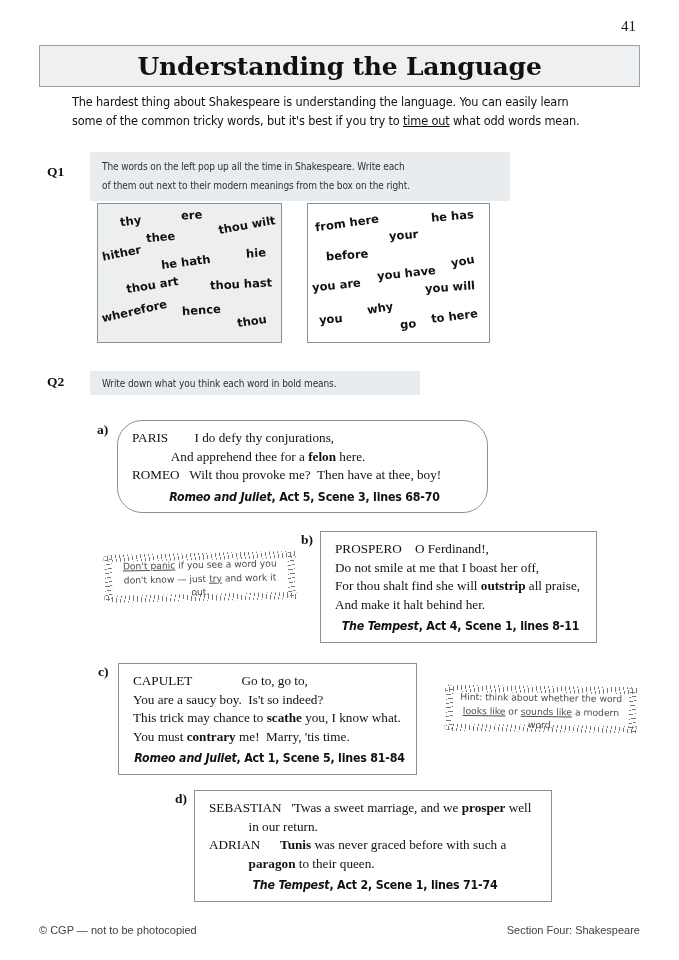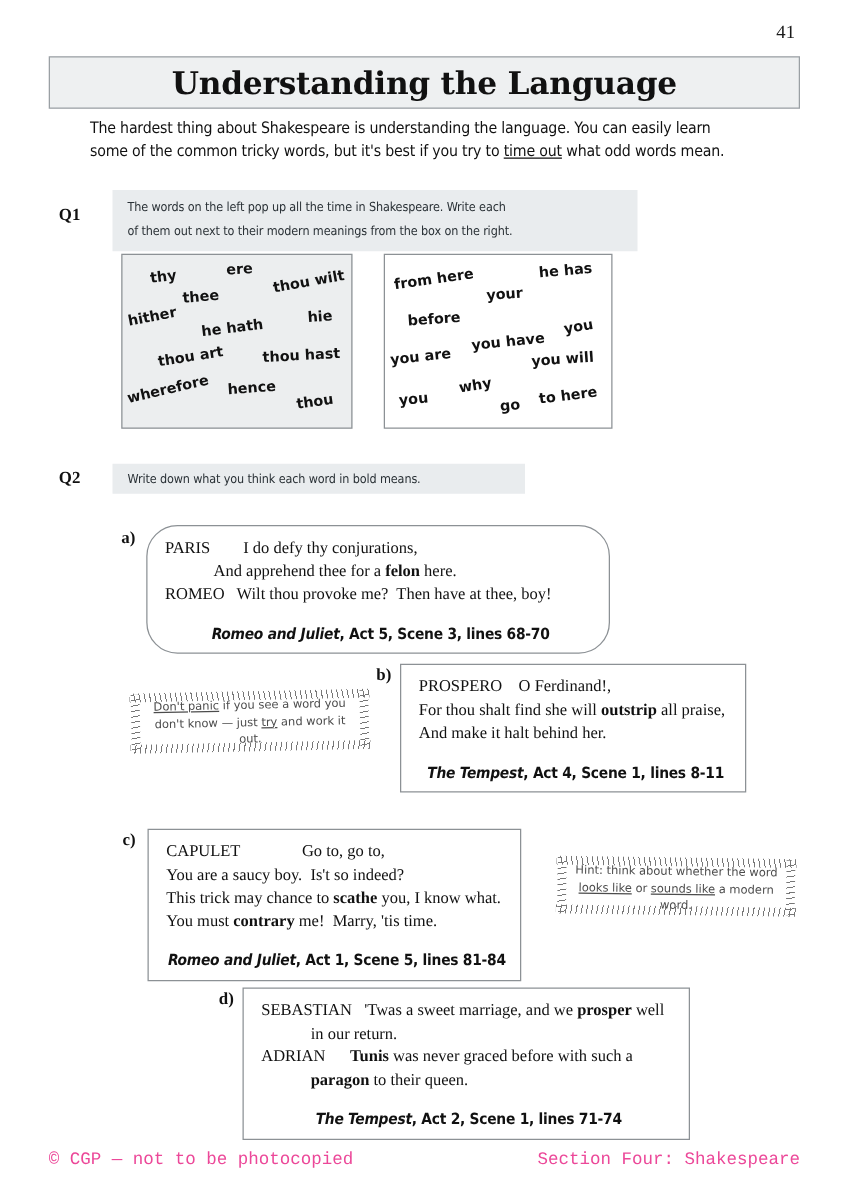--- a/index.html
+++ b/index.html
@@ -128,21 +128,21 @@
     padding: 8px 10px 6px 14px;
   }
   .quote-box .speaker-line {
     display: block;
     white-space: pre;
   }
   .quote-box b { font-weight: bold; }
   .source {
     display: block;
     text-align: center;
-    margin-top: 13px;
+    margin-top: 3px;
     font-family: "DejaVu Sans Condensed", "Liberation Sans", sans-serif;
     font-size: 12.3px;
     font-weight: bold;
     letter-spacing: -0.2px;
     color: #111;
   }
   .source i { font-style: italic; }
 
   .item-letter {
     position: absolute;
@@ -204,23 +204,23 @@
 
   #hint-1 { left: 104px; top: 551px; width: 192px; height: 52px;
             transform: rotate(-1.2deg); }
   #hint-2 { left: 445px; top: 684px; width: 192px; height: 50px;
             transform: rotate(0.8deg); }
 
   
   .footer-left, .footer-right {
     position: absolute;
     bottom: 24px;
-    font-family: Liberation Mono, monospace;
-    font-size: 14px;
-    color: #ec4899;
+    font-family: Liberation Sans, sans-serif;
+    font-size: 11px;
+    color: #404040;
   }
   .footer-left { left: 39px; }
   .footer-right { right: 39px; }
 </style>
 </head>
 <body>
 
 <div class="page-number">41</div>
 
 <div class="title-banner">
@@ -276,20 +276,21 @@
 <div class="quote-box" id="box-a">
     <span class="speaker-line"><span>PARIS</span><span>        </span><span>I do defy thy conjurations,</span></span>
     <span class="speaker-line"><span>            </span><span>And apprehend thee for a </span><b>felon</b><span> here.</span></span>
     <span class="speaker-line"><span>ROMEO</span><span>   </span><span>Wilt thou provoke me?  Then have at thee, boy!</span></span>
     <span class="source"><i>Romeo and Juliet</i><span>, Act 5, Scene 3, lines 68-70</span></span>
   </div>
 
 <div class="item-letter" id="letter-b">b)</div>
 <div class="quote-box" id="box-b">
     <span class="speaker-line"><span>PROSPERO</span><span>    </span><span>O Ferdinand!,</span></span>
+    <span class="speaker-line"><span>Do not smile at me that I boast her off,</span></span>
     <span class="speaker-line"><span>For thou shalt find she will </span><b>outstrip</b><span> all praise,</span></span>
     <span class="speaker-line"><span>And make it halt behind her.</span></span>
     <span class="source"><i>The Tempest</i><span>, Act 4, Scene 1, lines 8-11</span></span>
   </div>
 
 <div class="item-letter" id="letter-c">c)</div>
 <div class="quote-box" id="box-c">
     <span class="speaker-line"><span>CAPULET</span><span>               </span><span>Go to, go to,</span></span>
     <span class="speaker-line"><span>You are a saucy boy.  Is't so indeed?</span></span>
     <span class="speaker-line"><span>This trick may chance to </span><b>scathe</b><span> you, I know what.</span></span>

